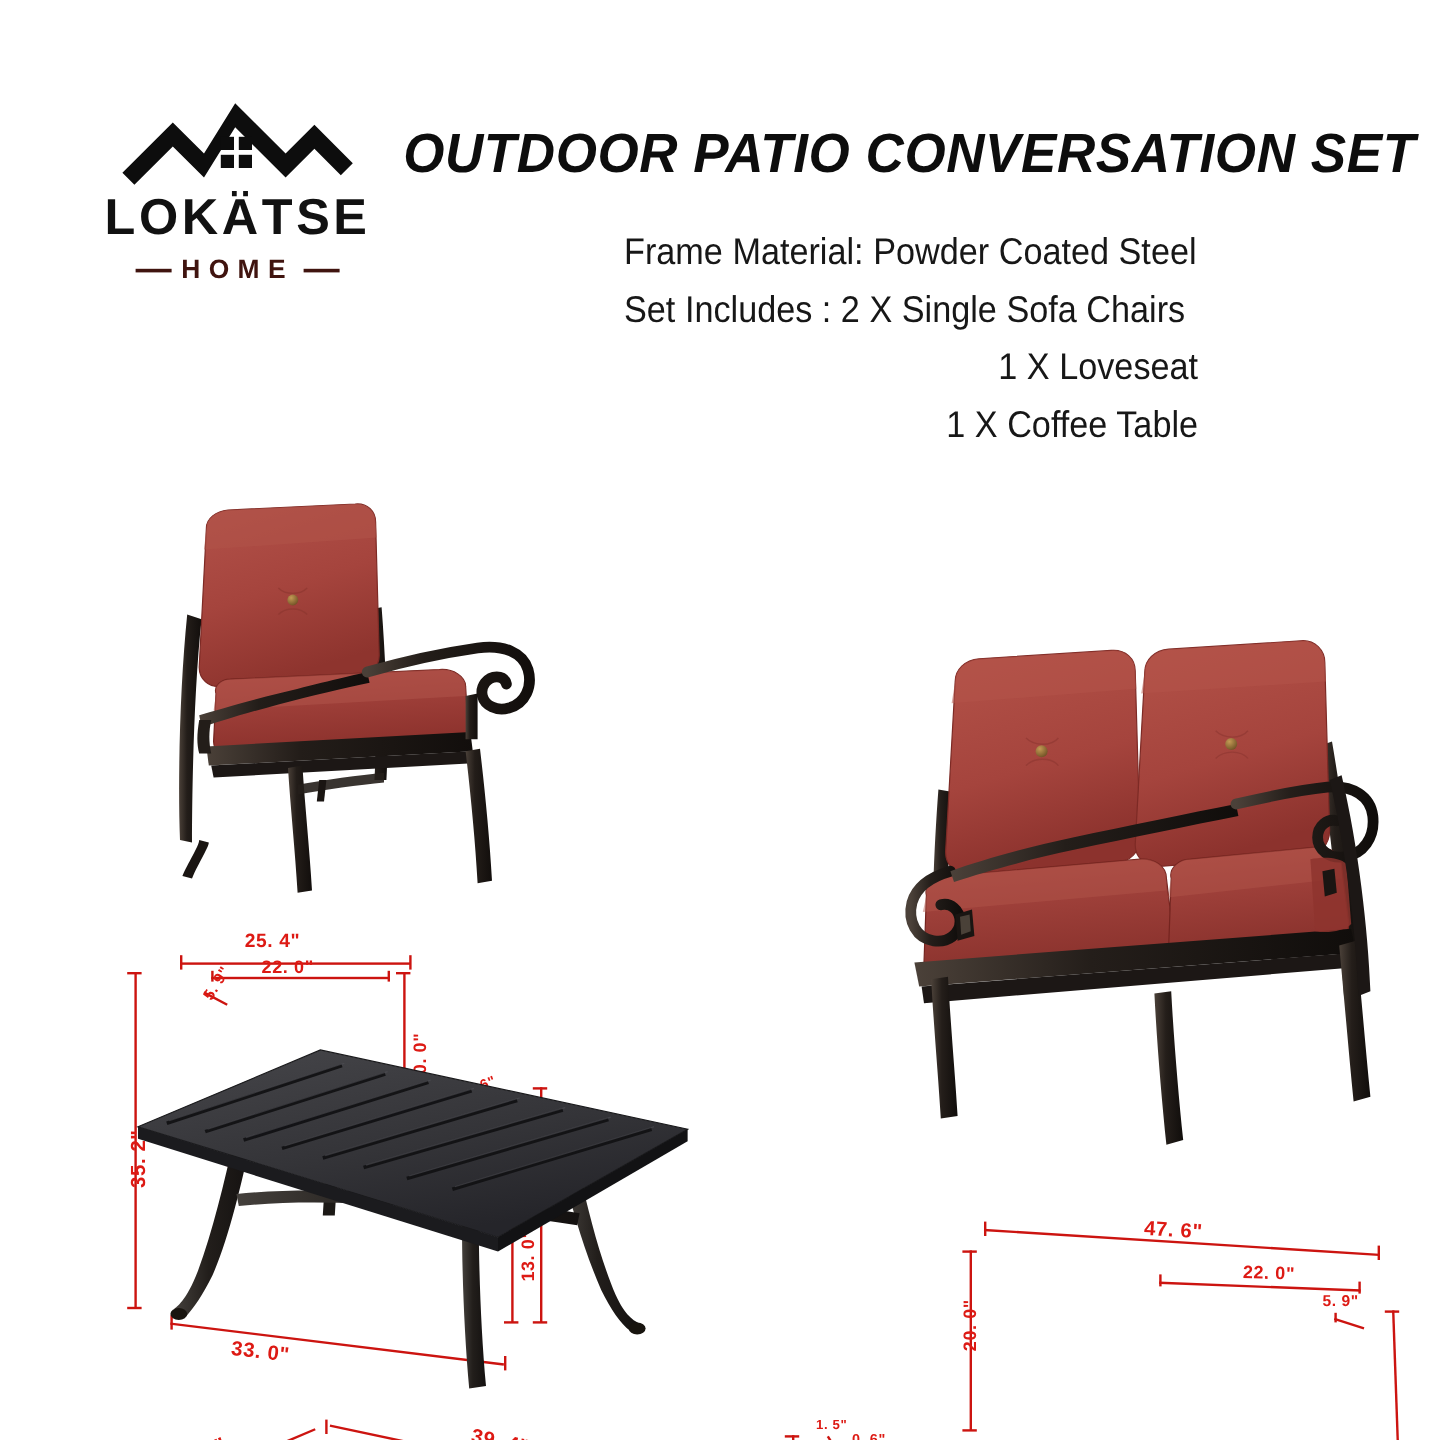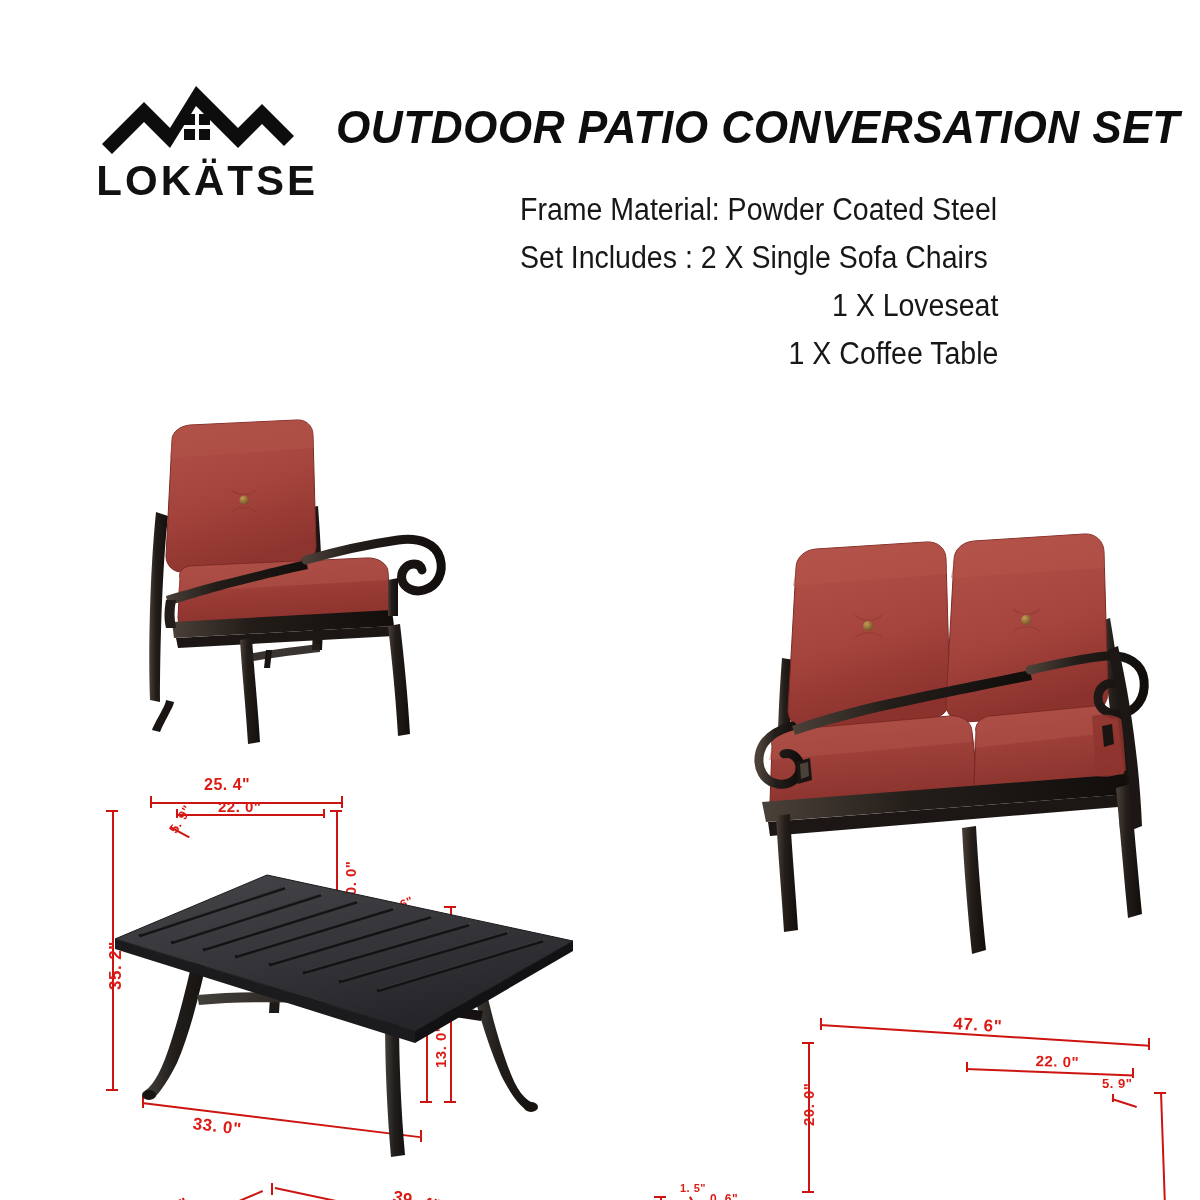--- a/index.html
+++ b/index.html
@@ -10,21 +10,21 @@
     color:#111;background:#ffffff;
   }
   .stage{position:absolute;inset:0;}
 
   
   .logo-block{position:absolute;left:78px;top:78px;width:240px;text-align:center;}
   .logo-mark{width:200px;height:78px;margin:0 auto;display:block;}
   .logo-word{
     font-family:"Liberation Sans","DejaVu Sans",sans-serif;
     font-weight:700;font-size:42px;letter-spacing:3px;color:#111;
-    line-height:1;margin-top:4px;text-align:right;
+    line-height:1;margin-top:4px;
   }
   .logo-sub{
     display:flex;align-items:center;justify-content:center;gap:8px;
     margin-top:10px;color:#40140f;
   }
   .logo-sub .rule{width:30px;height:3px;background:#40140f;display:block;}
   .logo-sub .txt{font-size:22px;font-weight:600;letter-spacing:7px;
     font-family:"Liberation Sans","DejaVu Sans",sans-serif;color:#40140f;}
 
   .title{
@@ -76,20 +76,25 @@
 
   <div class="logo-block">
     <svg class="logo-mark" viewBox="0 0 200 78" aria-hidden="true">
       <path d="M4 66 L46 24 L72 50 L98 8 L140 50 L164 26 L196 58 L186 68 L164 46 L140 70 L98 28 L72 70 L46 44 L14 76 Z" fill="#0d0d0d"></path>
       <rect x="86" y="36" width="11" height="11" fill="#0d0d0d"></rect>
       <rect x="101" y="36" width="11" height="11" fill="#0d0d0d"></rect>
       <rect x="86" y="51" width="11" height="11" fill="#0d0d0d"></rect>
       <rect x="101" y="51" width="11" height="11" fill="#0d0d0d"></rect>
     </svg>
     <div class="logo-word">LOKÄTSE</div>
+    <div class="logo-sub">
+      <span class="rule"></span>
+      <span class="txt">HOME</span>
+      <span class="rule"></span>
+    </div>
   </div>
 
   <div class="title">OUTDOOR PATIO CONVERSATION SET</div>
 
   <div class="specs">
     <div class="spec-line">Frame Material: Powder Coated Steel</div>
     <div class="spec-line">Set Includes : 2 X Single Sofa Chairs</div>
     <div class="spec-line r">1 X  Loveseat</div>
     <div class="spec-line r">1 X Coffee Table</div>
   </div>

